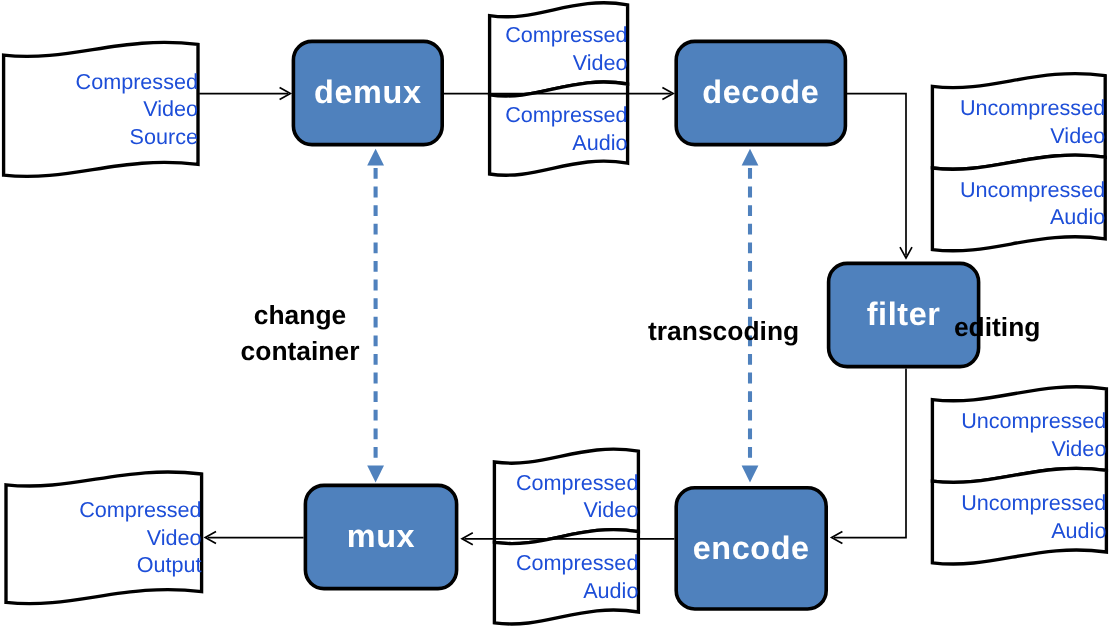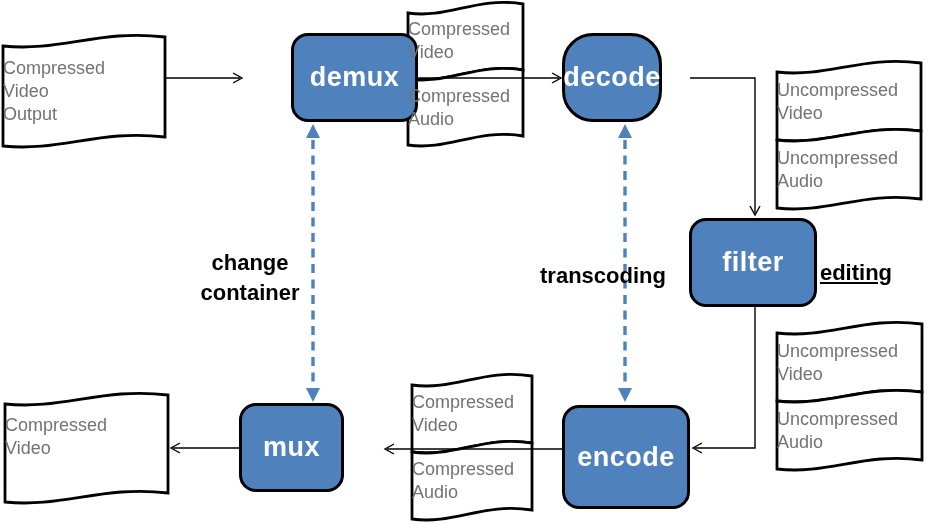--- a/index.html
+++ b/index.html
@@ -11,21 +11,21 @@
   .pbox{
     position:absolute;box-sizing:border-box;
     background:var(--box-fill,#4f81bd);
     border:3px solid var(--line,#000000);
     border-radius:17px;
     display:flex;align-items:center;justify-content:center;
     color:var(--box-text,#ffffff);
     font-size:27px;font-weight:bold;letter-spacing:0.5px;
   }
   .doclabel{
-    position:absolute;text-align:left;color:#737373;
+    position:absolute;text-align:right;color:#1d4ed8;
     font-size:18px;line-height:23px;
   }
   .flowlabel{
     position:absolute;text-align:center;color:#000000;
     font-size:22px;font-weight:bold;line-height:30px;
   }
   .docshape{fill:var(--doc-fill,#ffffff);stroke:var(--line,#000000);stroke-width:2.8;}
   .conn{fill:none;stroke:var(--line,#000000);stroke-width:1.4;}
   .arrowhead{fill:none;stroke:var(--line,#000000);stroke-width:1.4;}
   .dashline{fill:none;stroke:var(--dashed,#4f81bd);stroke-width:3.4;stroke-dasharray:9 6.5;}
@@ -69,40 +69,40 @@
 
     <path class="dashline" d="M313,140 V388"></path>
     <polygon class="dashhead" points="313,124 306,138 320,138"></polygon>
     <polygon class="dashhead" points="313,402 306,388 320,388"></polygon>
 
     <path class="dashline" d="M625,140 V388"></path>
     <polygon class="dashhead" points="625,124 618,138 632,138"></polygon>
     <polygon class="dashhead" points="625,402 618,388 632,388"></polygon>
   </svg>
 
-  <div class="pbox" style="left:243px;top:33px;width:127px;height:89px;margin-left:48px;">
+  <div class="pbox" style="left:243px;top:33px;width:127px;height:89px;">
     <span>demux</span>
   </div>
-  <div class="pbox" style="left:562px;top:33px;width:100px;height:89px;border-radius:31px;">
+  <div class="pbox" style="left:562px;top:33px;width:144px;height:89px;">
     <span>decode</span>
   </div>
   <div class="pbox" style="left:689px;top:218px;width:128px;height:89px;">
     <span>filter</span>
   </div>
   <div class="pbox" style="left:562px;top:405px;width:128px;height:104px;">
     <span>encode</span>
   </div>
-  <div class="pbox" style="left:239px;top:403px;width:105px;height:89px;">
+  <div class="pbox" style="left:253px;top:403px;width:129px;height:89px;">
     <span>mux</span>
   </div>
 
   <div class="doclabel" style="left:3px;top:57px;width:162px;">
     <div>Compressed</div>
     <div>Video</div>
-    <div>Output</div>
+    <div>Source</div>
   </div>
 
   <div class="doclabel" style="left:408px;top:18px;width:115px;">
     <div>Compressed</div>
     <div>Video</div>
   </div>
   <div class="doclabel" style="left:408px;top:85px;width:115px;">
     <div>Compressed</div>
     <div>Audio</div>
   </div>
@@ -130,22 +130,23 @@
     <div>Video</div>
   </div>
   <div class="doclabel" style="left:412px;top:458px;width:120px;">
     <div>Compressed</div>
     <div>Audio</div>
   </div>
 
   <div class="doclabel" style="left:5px;top:414px;width:163px;">
     <div>Compressed</div>
     <div>Video</div>
+    <div>Output</div>
   </div>
 
   <div class="flowlabel" style="left:175px;top:248px;width:150px;">
     <div>change</div>
     <div>container</div>
   </div>
   <div class="flowlabel" style="left:528px;top:261px;width:150px;">transcoding</div>
-  <div class="flowlabel" style="left:806px;top:258px;width:100px;text-decoration:underline;">editing</div>
+  <div class="flowlabel" style="left:781px;top:258px;width:100px;">editing</div>
 
 </div>
 
 </body></html>

